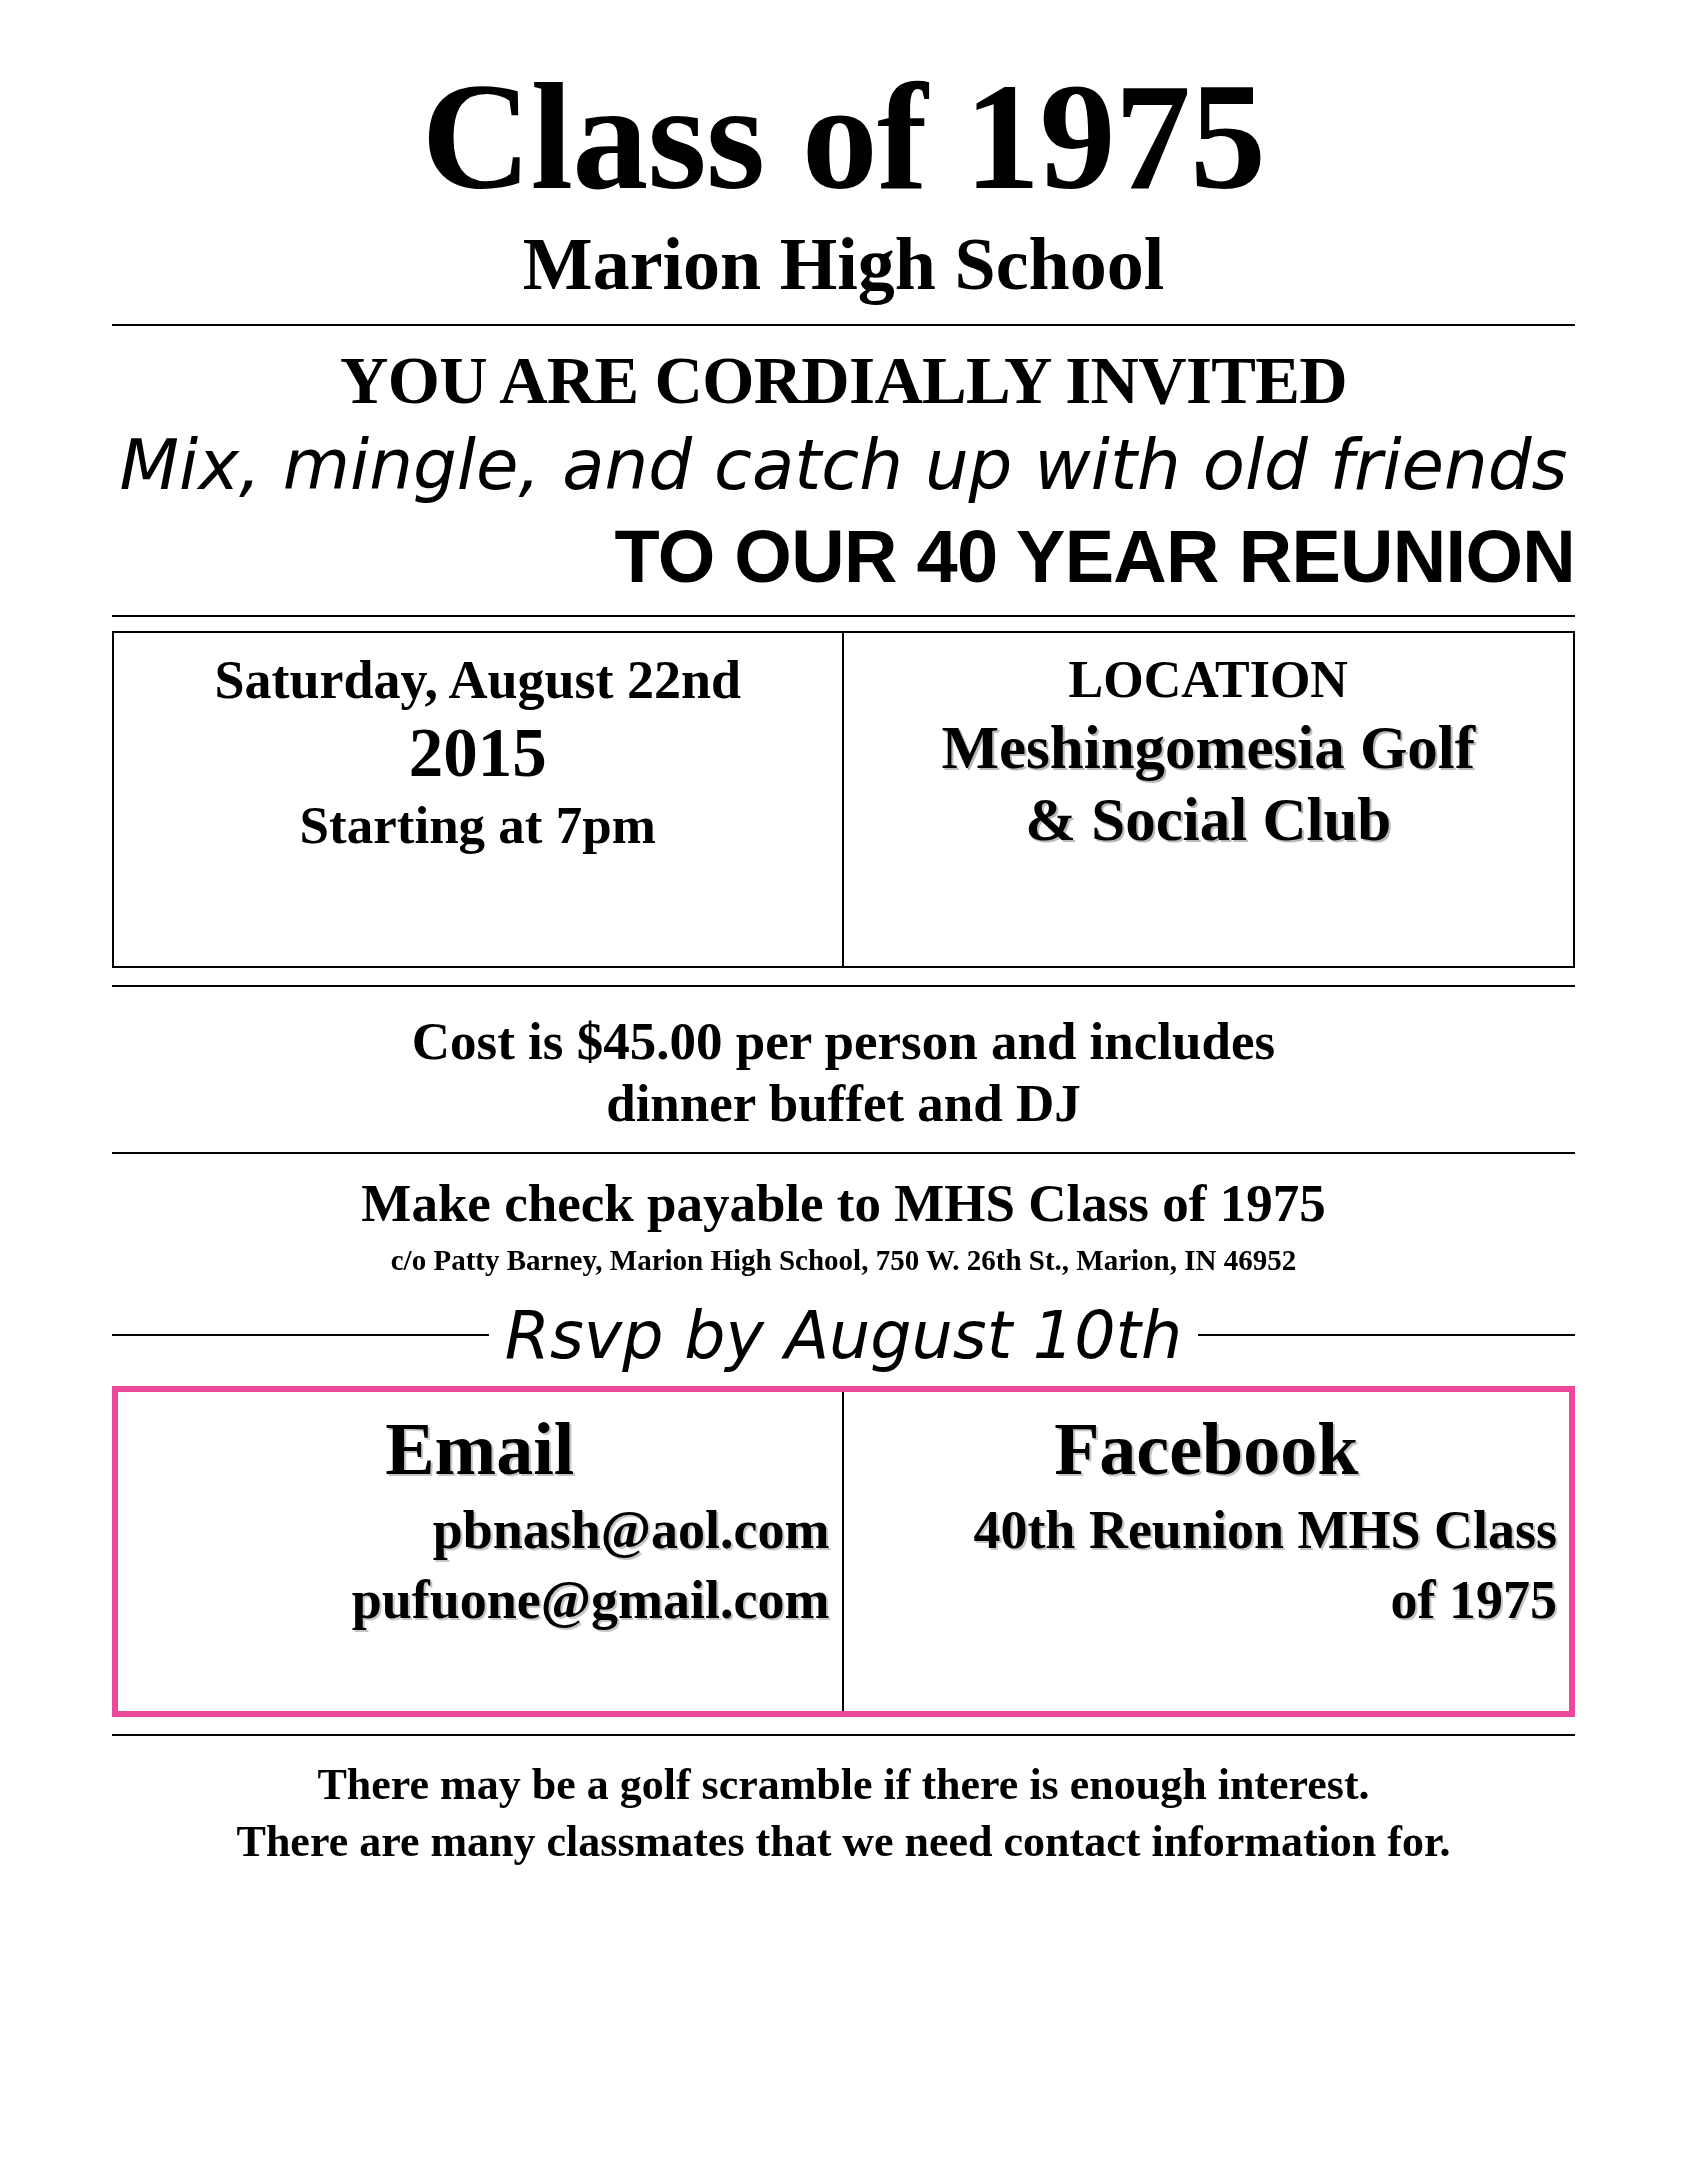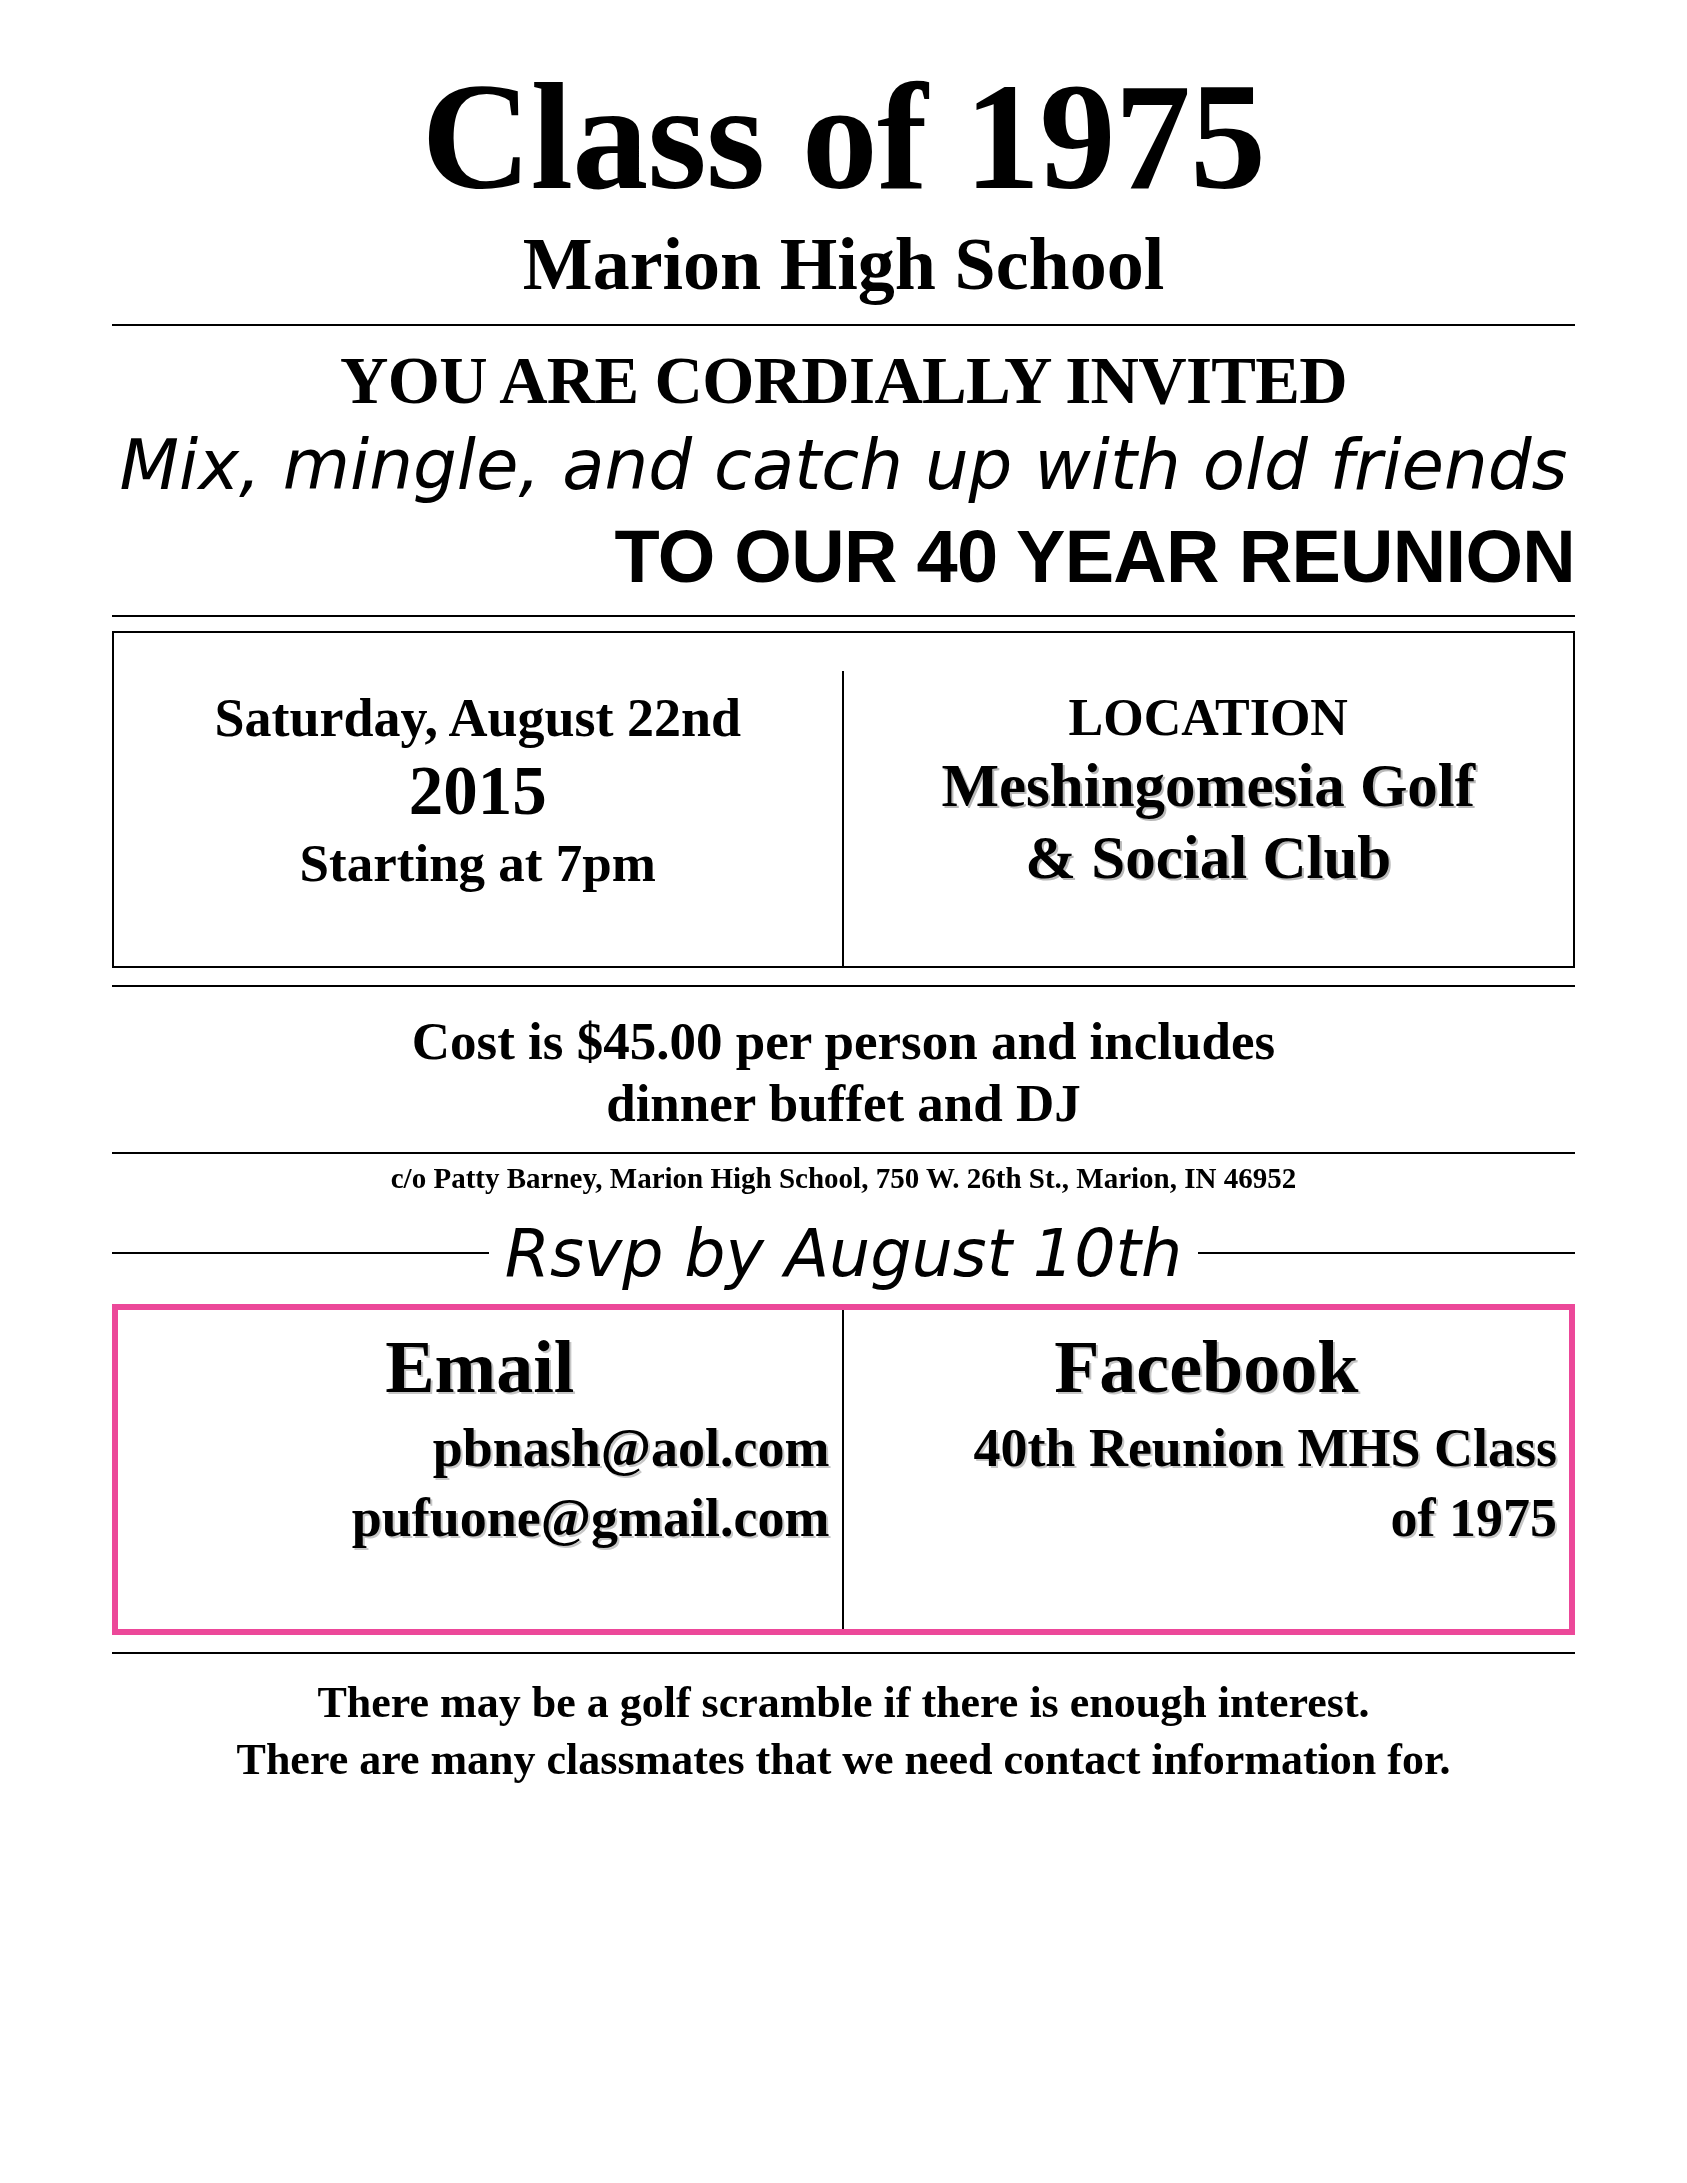--- a/index.html
+++ b/index.html
@@ -86,21 +86,20 @@
     border: 2px solid #000;
     box-sizing: border-box;
     margin-top: 14.6px;
     height: 337px;
   }
   .twocol .cell {
     flex: 1 1 50%;
     box-sizing: border-box;
     padding: 17px 13.2px;
     text-align: center;
-    margin-top: 38px;
   }
   .twocol .cell.left {
     border-right: 2px solid #000;
   }
   .date-line {
     font-weight: bold;
     font-size: 54px;
     line-height: 1.12;
   }
   .date-year {
@@ -247,20 +246,21 @@
 
   <hr class="rule">
 
   <div class="cost">
     <div>Cost is $45.00 per person and includes</div>
     <div>dinner buffet and DJ</div>
   </div>
 
   <hr class="rule">
 
+  <div class="payable">Make check payable to MHS Class of 1975</div>
   <div class="payable-sub">c/o Patty Barney, Marion High School, 750 W. 26th St., Marion, IN  46952</div>
 
   <div class="rsvp-row">
     <div class="line"></div>
     <div class="rsvp-text script">Rsvp by August 10th</div>
     <div class="line"></div>
   </div>
 
   <div class="contact">
     <div class="cell left">

